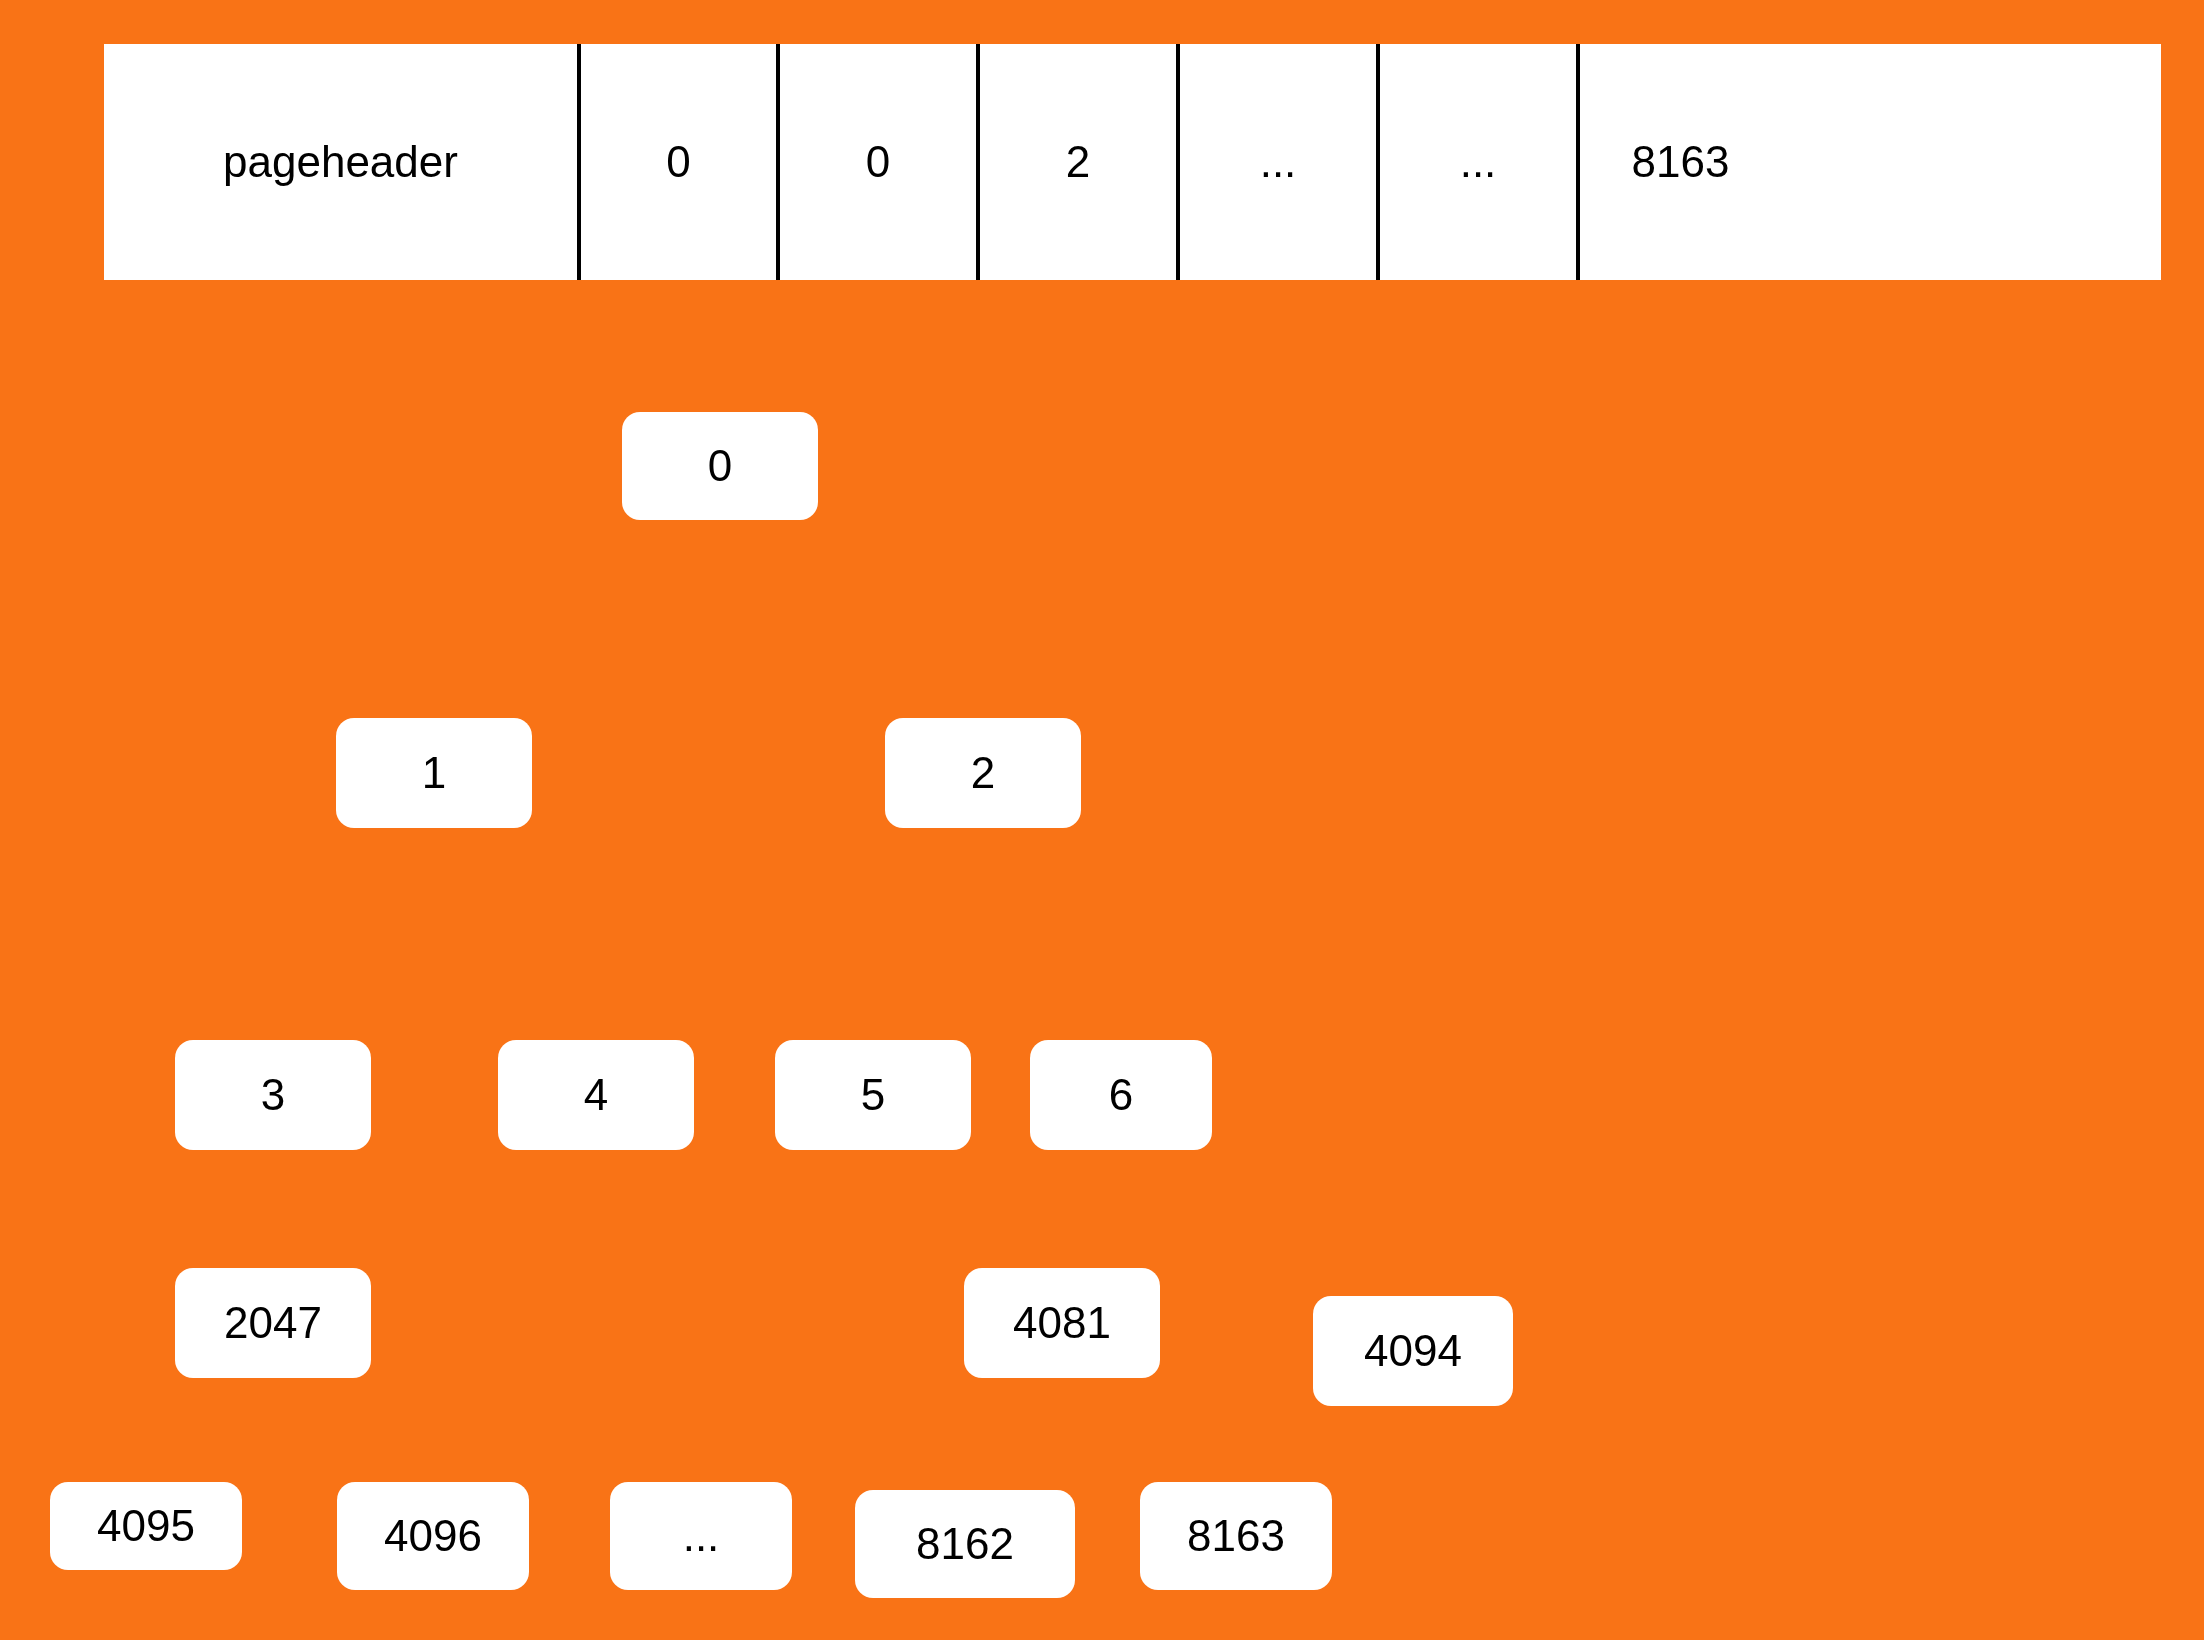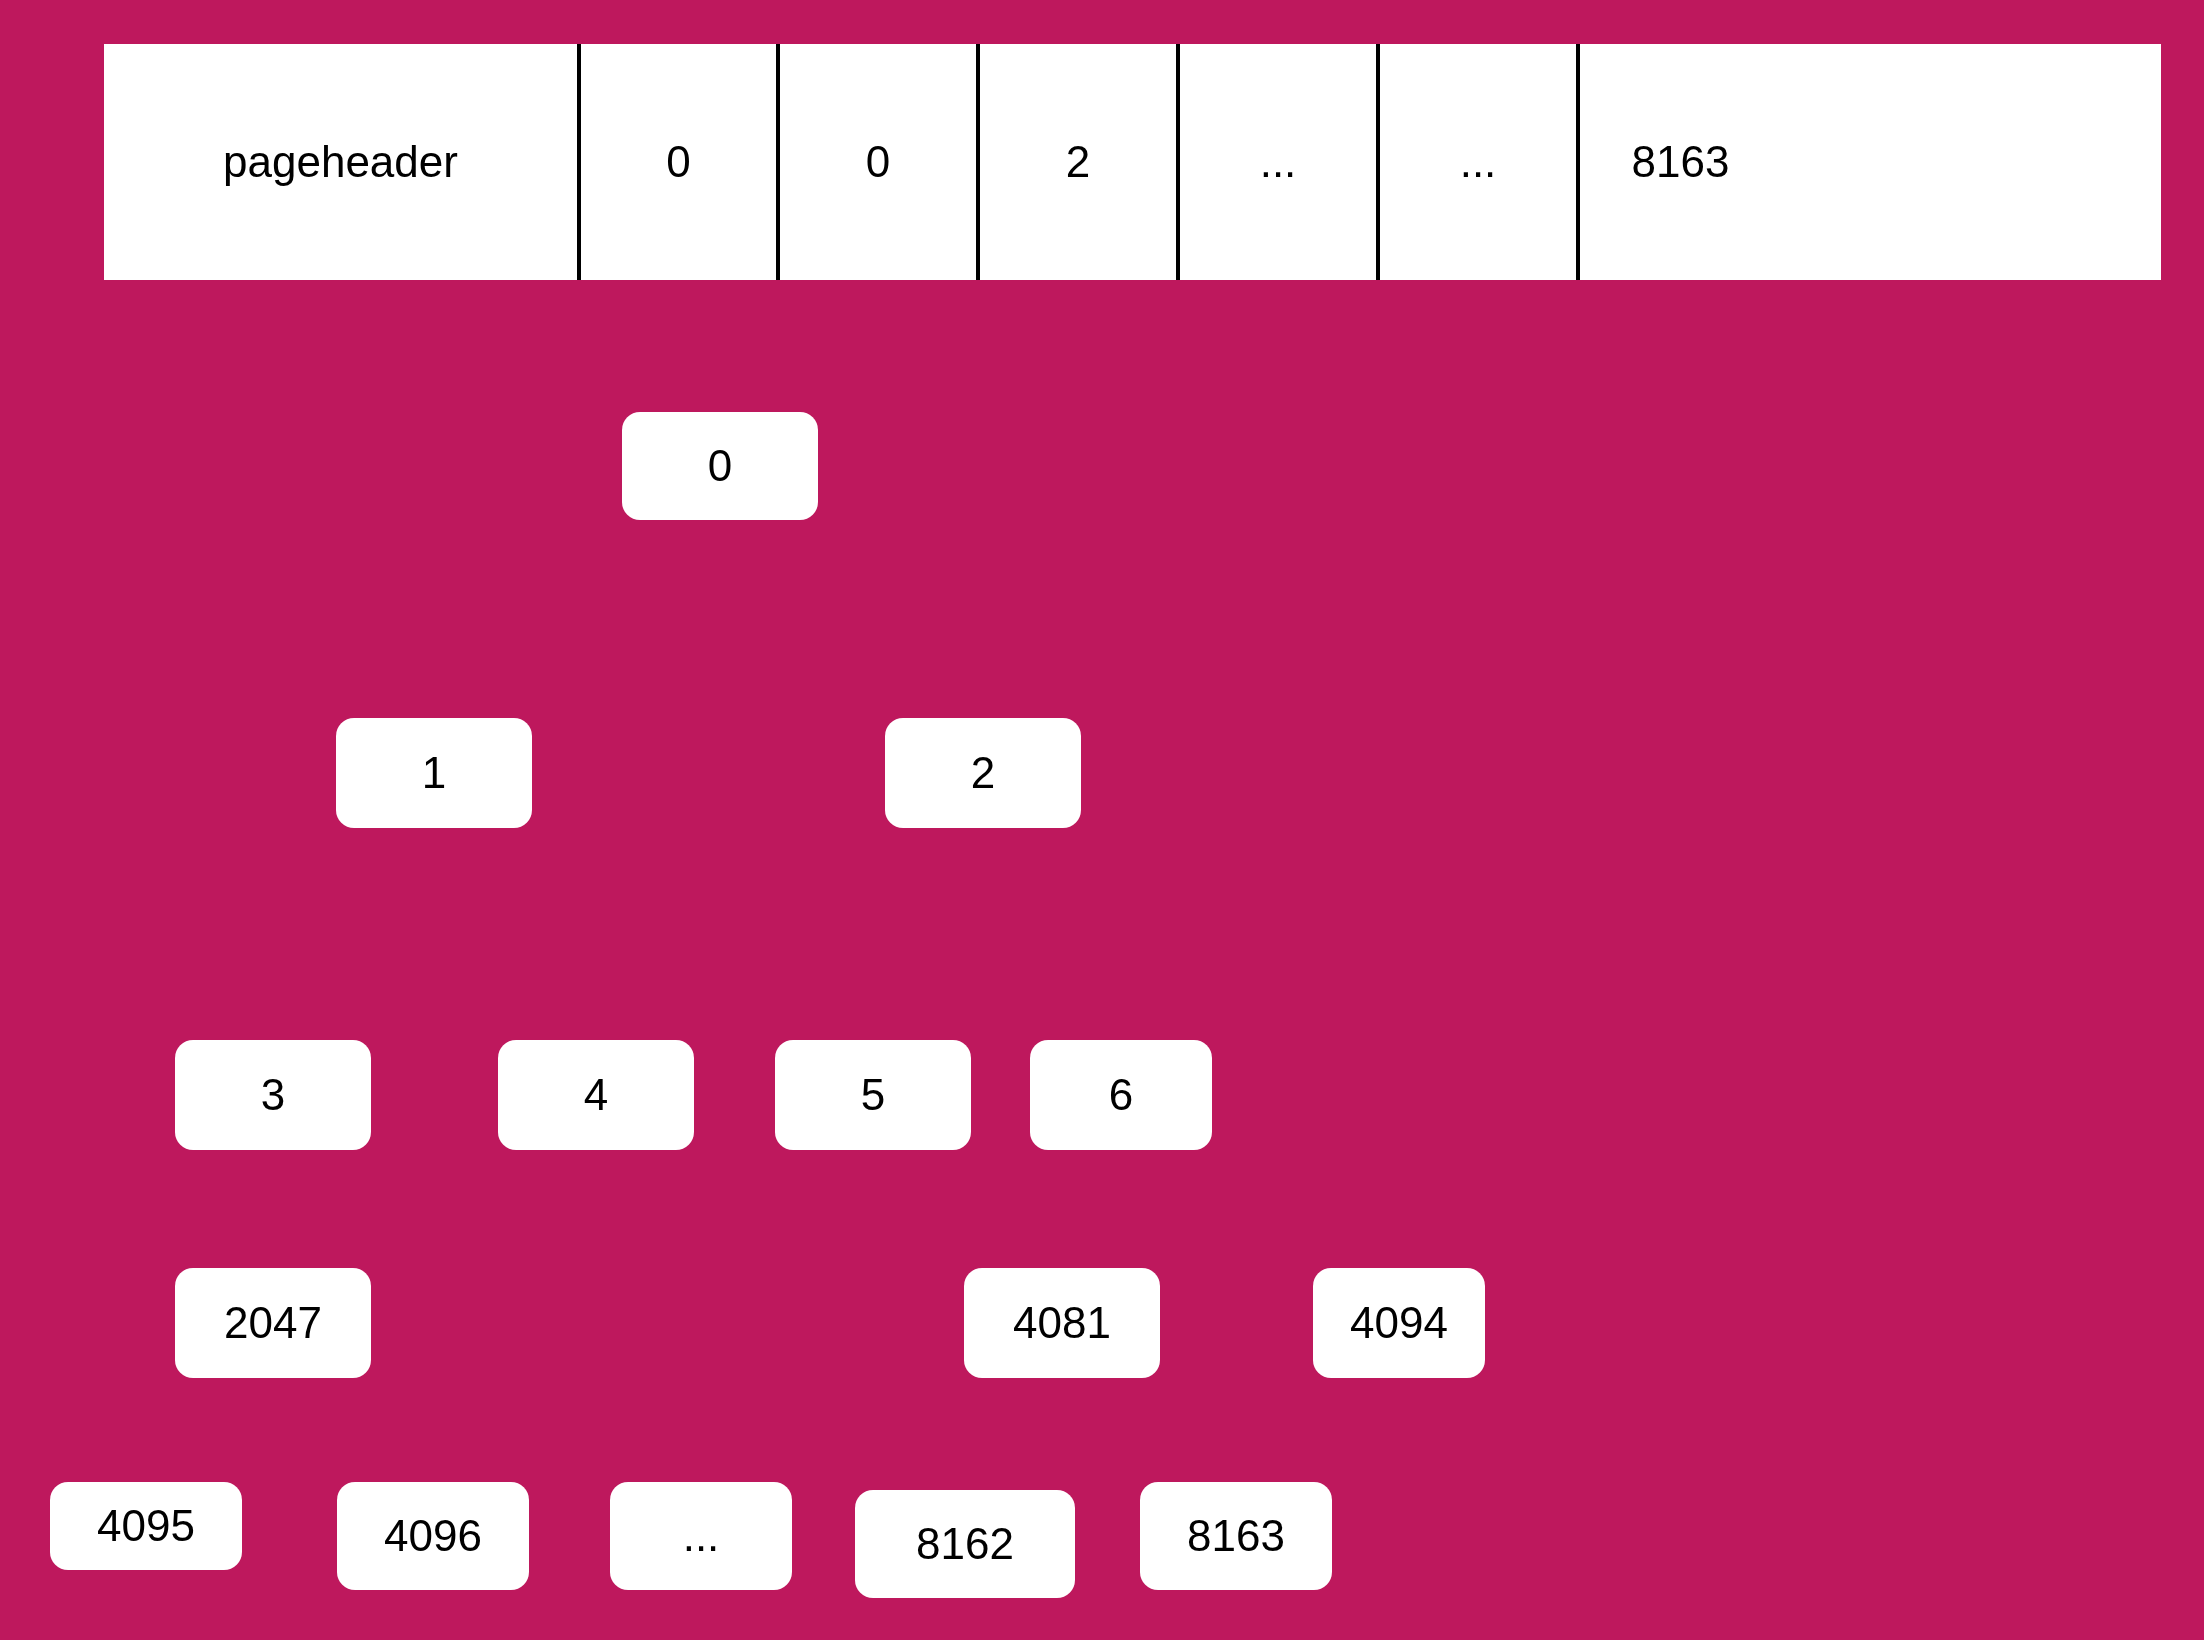--- a/index.html
+++ b/index.html
@@ -4,21 +4,21 @@
 <style>
   html, body {
     margin: 0;
     padding: 0;
     background: #000000;
   }
   #canvas {
     position: relative;
     width: 2204px;
     height: 1640px;
-    background: #be185d;
+    background: #f97316;
     overflow: hidden;
     font-family: "Liberation Sans", sans-serif;
   }
 
   
   .page-table {
     position: absolute;
     left: 104px;
     top: 44px;
     width: 2057px;
@@ -97,21 +97,21 @@
       </div>
       <div class="node" style="left: 1030px; top: 1040px; width: 182px; height: 110px;">
         <span class="node-label">6</span>
       </div>
       <div class="node" style="left: 175px; top: 1268px; width: 196px; height: 110px;">
         <span class="node-label">2047</span>
       </div>
       <div class="node" style="left: 964px; top: 1268px; width: 196px; height: 110px;">
         <span class="node-label">4081</span>
       </div>
-      <div class="node" style="left: 1313px; top: 1268px; width: 172px; height: 110px;">
+      <div class="node" style="left: 1313px; top: 1296px; width: 200px; height: 110px;">
         <span class="node-label">4094</span>
       </div>
       <div class="node" style="left: 50px; top: 1482px; width: 192px; height: 88px;">
         <span class="node-label">4095</span>
       </div>
       <div class="node" style="left: 337px; top: 1482px; width: 192px; height: 108px;">
         <span class="node-label">4096</span>
       </div>
       <div class="node" style="left: 610px; top: 1482px; width: 182px; height: 108px;">
         <span class="node-label">...</span>

